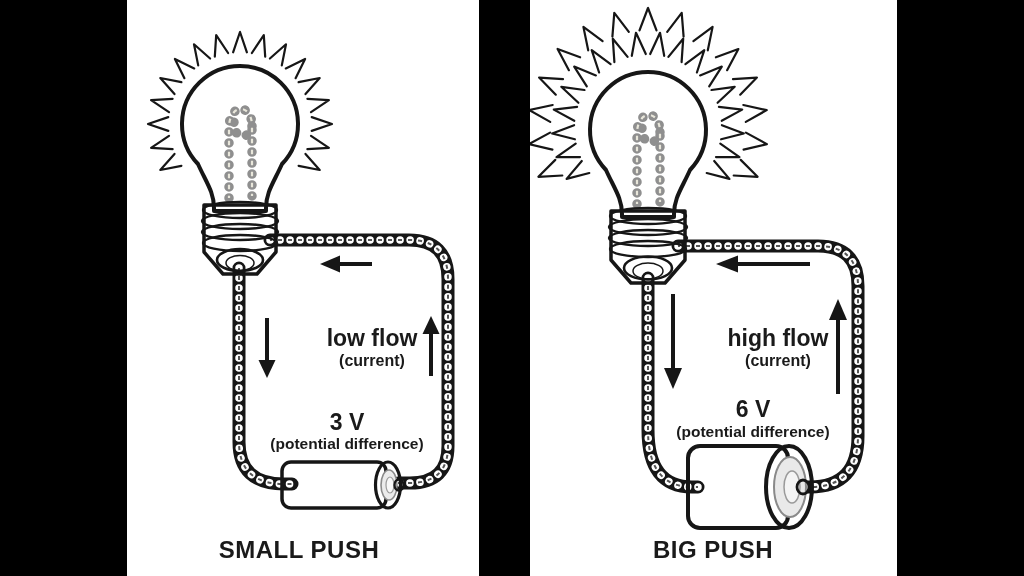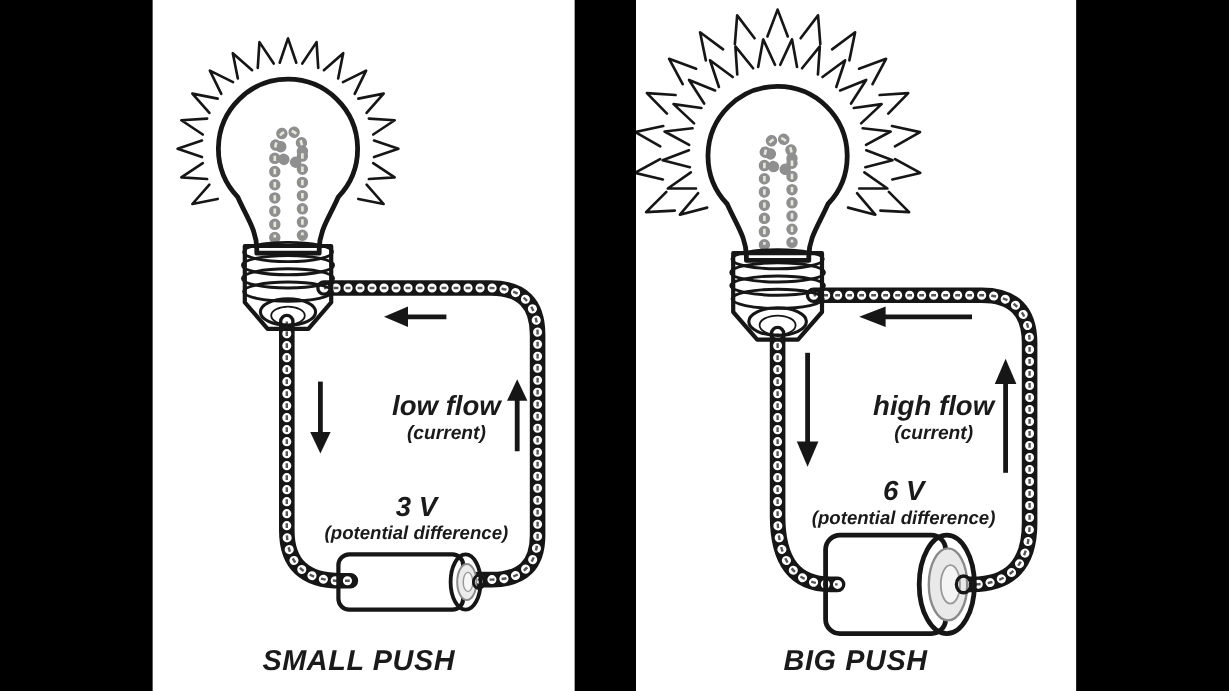--- a/index.html
+++ b/index.html
@@ -1,16 +1,16 @@
 <!DOCTYPE html>
 <html><head>
 <meta charset="utf-8">
 <style>
   html,body{margin:0;padding:0;background:#000;width:1024px;height:576px;overflow:hidden;}
-  .stage{position:relative;width:840px;height:576px;font-style:italic;}
+  .stage{position:relative;width:840px;height:576px;}
   svg{display:block;}
   text{font-family:"Liberation Sans","DejaVu Sans",sans-serif;font-weight:bold;fill:#1a1a1a;}
   .t-flow{font-size:23px;}
   .t-sub{font-size:16px;}
   .t-volt{font-size:23px;}
   .t-vsub{font-size:15.5px;}
   .t-caption{font-size:24px;letter-spacing:0.5px;}
   .wire-core{stroke:#161616;stroke-width:13;fill:none;stroke-linecap:round;stroke-linejoin:round;}
   .wire-beads{stroke:#ffffff;stroke-width:7.5;fill:none;stroke-linecap:round;stroke-dasharray:0.1 9.9;}
   .wire-slits{stroke:#555;stroke-width:2;fill:none;stroke-dasharray:4 6;stroke-dashoffset:2;}

